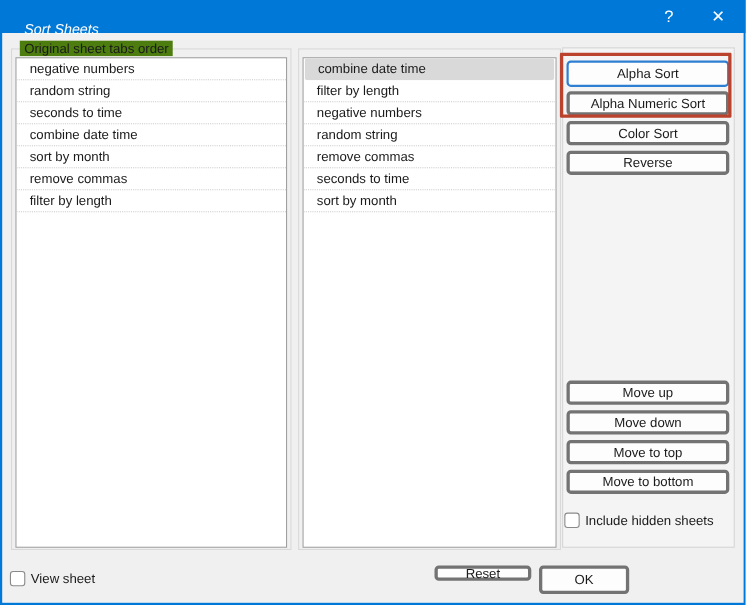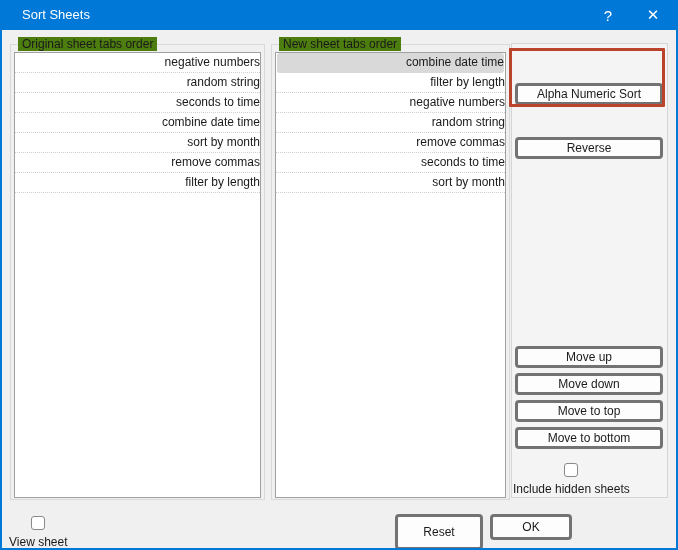--- a/index.html
+++ b/index.html
@@ -28,23 +28,24 @@
   .titlebar {
     position: absolute;
     left: 0; top: 0;
     width: 678px; height: 30px;
     background: #0078D7;
     color: #fff;
     z-index: 15;
   }
   .titlebar .title {
     position: absolute;
-    left: 22px; top: 0;
+    left: 22px; top: 12px;
     line-height: 30px;
     font-size: 13px;
+    font-style: italic;
   }
   .titlebar-btn {
     position: absolute;
     top: 0; height: 30px;
     display: flex; align-items: center; justify-content: center;
     color: #fff; cursor: default;
   }
   .help-btn  { left: 592px; width: 32px; font-size: 15px; }
   .close-btn { left: 634px; width: 38px; font-size: 15px; }
   
@@ -76,21 +77,20 @@
   }
   .list-left   { left: 14px;  top: 52px; width: 247px; height: 446px; }
   .list-middle { left: 275px; top: 52px; width: 231px; height: 446px; }
   .list-row {
     height: 20px;
     line-height: 19px;
     padding-left: 12px;
     border-bottom: 1px dotted #CFCFCF;
     white-space: nowrap;
     overflow: hidden;
-    text-align: right;
   }
   .list-row.selected {
     background: #D9D9D9;
     border-radius: 3px;
     border-bottom: 1px dotted #D9D9D9;
     margin: 0 1px;
   }
   
   .right-panel {
     position: absolute;
@@ -130,34 +130,33 @@
     z-index: 6;
     pointer-events: none;
   }
   
   .check-row {
     position: absolute;
     display: flex;
     align-items: center;
     gap: 5px;
     z-index: 3;
-    flex-direction: column;
   }
   .include-hidden-row { left: 513px; top: 463px; height: 20px; }
   .view-sheet-row     { left: 9px;   top: 516px; height: 20px; }
   .checkbox {
     width: 14px; height: 14px;
     background: #fff;
     border: 1px solid #8A8A8A;
     border-radius: 3px;
     flex: 0 0 auto;
   }
   .check-label { font-size: 12px; white-space: nowrap; }
   
-  .btn-reset  { left: 395px; top: 514px; width: 88px; height: 36px; }
+  .btn-reset  { left: 395px; top: 514px; width: 88px; height: 14px; }
   .btn-ok     { left: 490px; top: 514px; width: 82px; height: 26px; }
   .btn-cancel { left: 580px; top: 514px; width: 88px; height: 26px; }
 </style>
 </head>
 <body>
 
 <div class="dialog">
   <div class="window-border"></div>
 
   <div class="titlebar">
@@ -177,35 +176,36 @@
   <div class="list-row">negative numbers</div>
       <div class="list-row">random string</div>
       <div class="list-row">seconds to time</div>
       <div class="list-row">combine date time</div>
       <div class="list-row">sort by month</div>
       <div class="list-row">remove commas</div>
       <div class="list-row">filter by length</div>
     </div>
 
   <div class="groupbox group-middle"></div>
-  <div class="group-label label-middle">New sheet tabs order</div>
   <div class="listbox list-middle">
 
   <div class="list-row selected">combine date time</div>
       <div class="list-row">filter by length</div>
       <div class="list-row">negative numbers</div>
       <div class="list-row">random string</div>
       <div class="list-row">remove commas</div>
       <div class="list-row">seconds to time</div>
       <div class="list-row">sort by month</div>
     </div>
 
   <div class="right-panel"></div>
 
+  <button class="btn panel-btn btn-alpha">Alpha Sort</button>
   <button class="btn panel-btn btn-alphanumeric">Alpha Numeric Sort</button>
+  <button class="btn panel-btn btn-colorsort">Color Sort</button>
   <button class="btn panel-btn btn-reverse">Reverse</button>
 
   <div class="annotation-box"></div>
 
   <button class="btn panel-btn btn-movedown">Move down</button>
   <button class="btn panel-btn btn-moveup">Move up</button>
   <button class="btn panel-btn btn-movetop">Move to top</button>
   <button class="btn panel-btn btn-movebottom">Move to bottom</button>
 
   <div class="check-row include-hidden-row">

